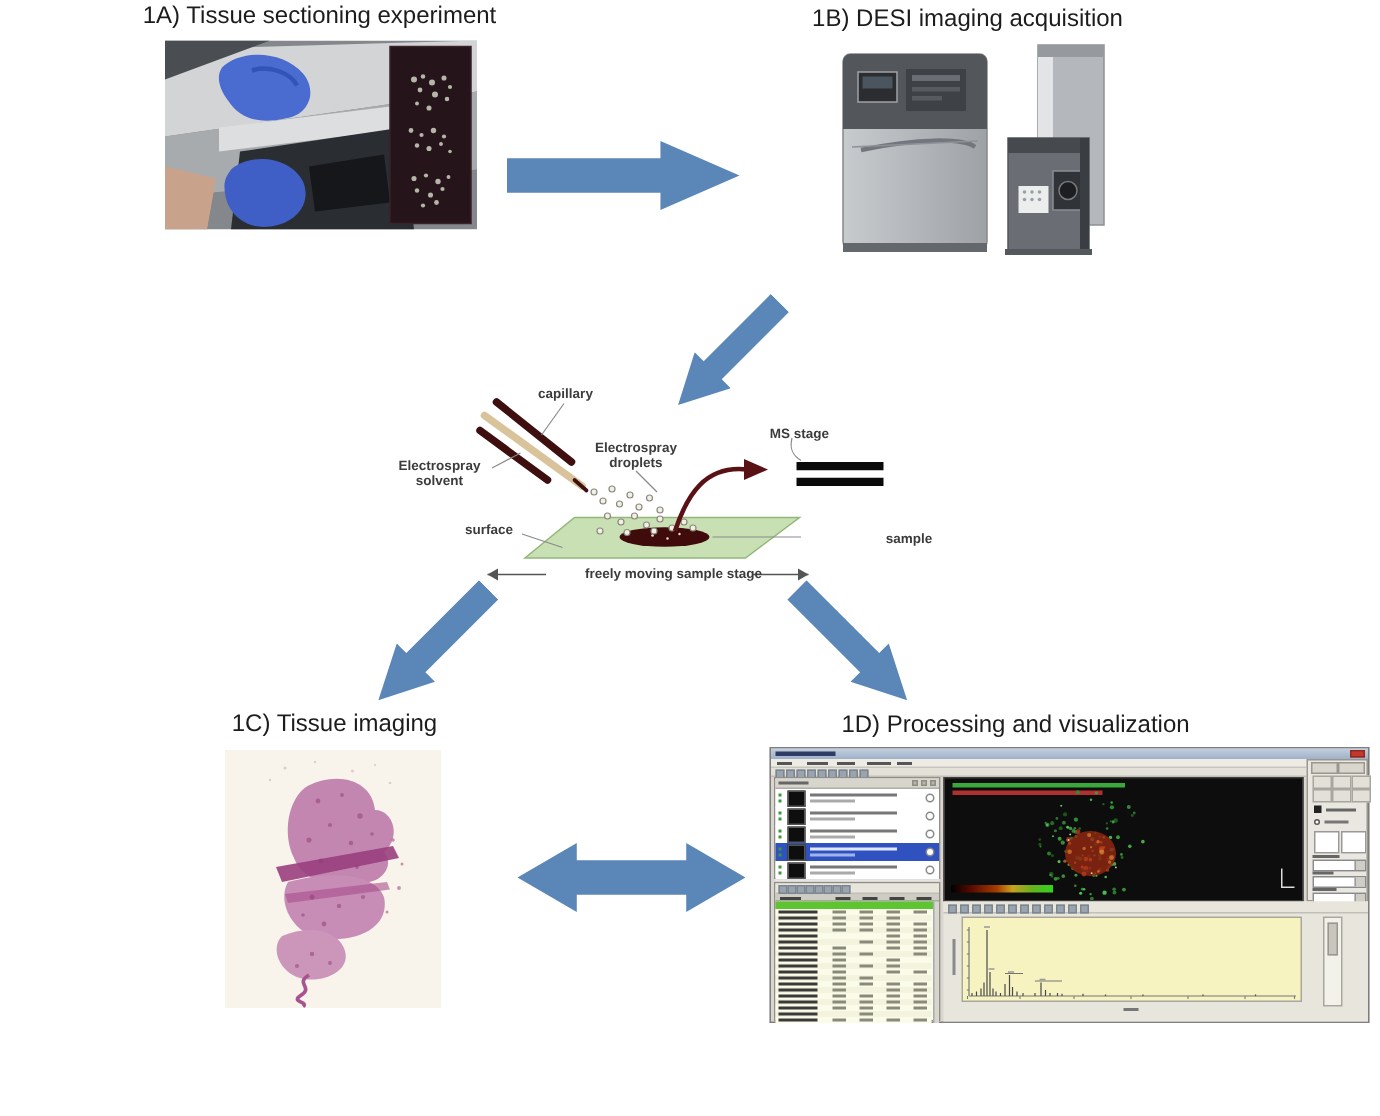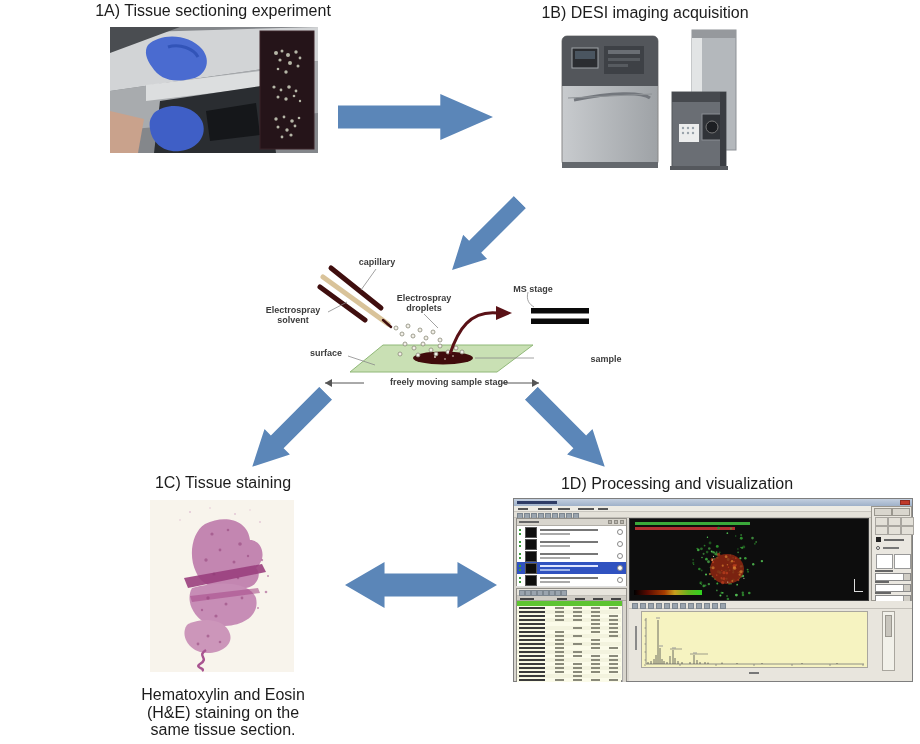--- a/index.html
+++ b/index.html
@@ -231,21 +231,21 @@
     <svg viewBox="0 0 100 44" preserveAspectRatio="none">
         <polygon points="0,11 66,11 66,0 100,22 66,44 66,33 0,33"></polygon>
       </svg>
   </div>
   <div class="abs arrow" style="left:516px;top:412px;width:104px;height:36px;transform:rotate(45deg);">
     <svg viewBox="0 0 100 44" preserveAspectRatio="none">
         <polygon points="0,11 66,11 66,0 100,22 66,44 66,33 0,33"></polygon>
       </svg>
   </div>
 
-  <div class="abs ptitle" style="left:73px;top:474px;width:300px;">1C) Tissue staining</div>
+  <div class="abs ptitle" style="left:73px;top:474px;width:300px;">1C) Tissue imaging</div>
 
   <div class="abs" style="left:150px;top:500px;width:144px;height:172px;">
     <svg width="144" height="172" viewBox="0 0 144 172">
       <rect x="0" y="0" width="144" height="172" fill="#f8f4ec"></rect>
       <g fill="#d4a8c6" opacity="0.6">
         <circle cx="40" cy="12" r="1"></circle>
           <circle cx="60" cy="8" r="0.8"></circle>
           <circle cx="85" cy="14" r="1"></circle>
         <circle cx="100" cy="10" r="0.7"></circle>
           <circle cx="30" cy="20" r="0.8"></circle>
@@ -278,23 +278,20 @@
       </g>
       <g fill="#b06a9a" opacity="0.7">
         <circle cx="112" cy="60" r="1.2"></circle>
           <circle cx="118" cy="76" r="1"></circle>
           <circle cx="116" cy="92" r="1.3"></circle>
           <circle cx="108" cy="108" r="1"></circle>
       </g>
     </svg>
   </div>
 
-  <div class="abs pcap" style="left:73px;top:686px;width:300px;">Hematoxylin and Eosin
-(H&amp;E) staining on the
-same tissue section.</div>
 
   <div class="abs arrow" style="left:345px;top:562px;width:152px;height:46px;">
     <svg viewBox="0 0 100 44" preserveAspectRatio="none">
       <polygon points="0,22 26,0 26,11 74,11 74,0 100,22 74,44 74,33 26,33 26,44"></polygon>
     </svg>
   </div>
 
   <div class="abs ptitle" style="left:527px;top:475px;width:300px;">1D) Processing and visualization</div>
 
   <div class="shot">

